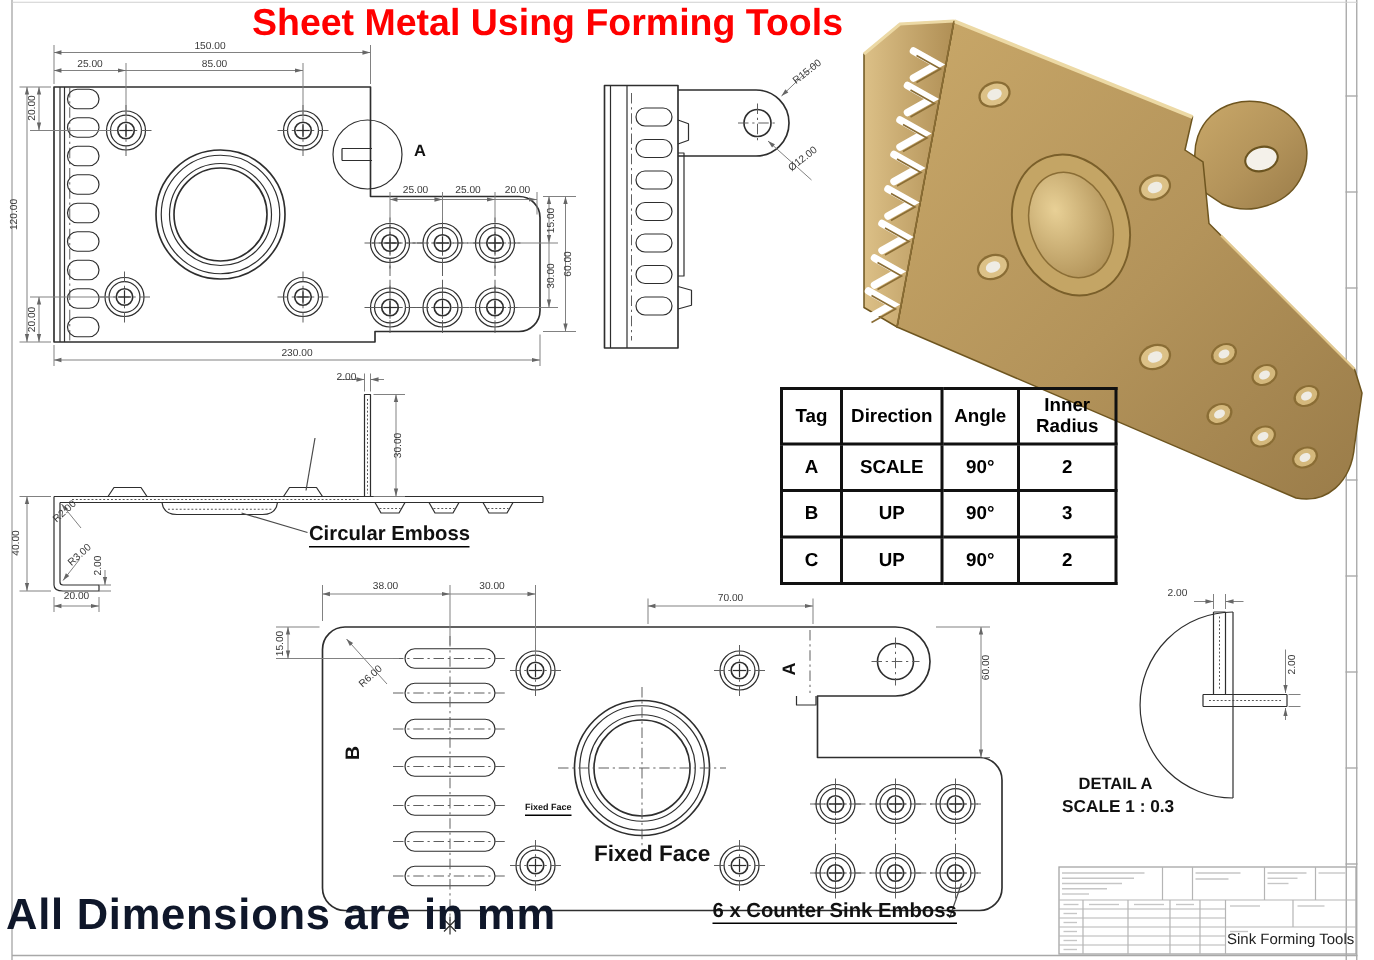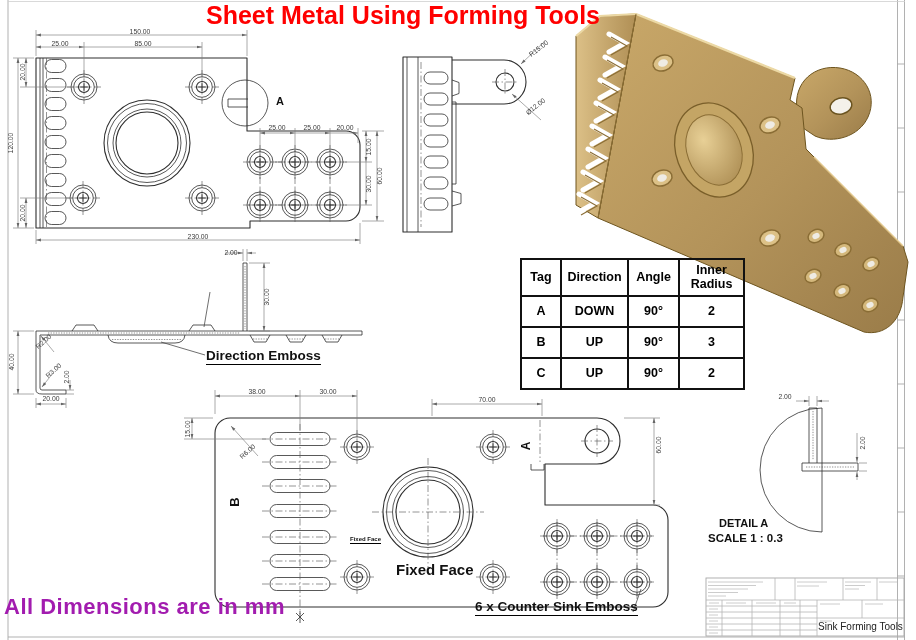--- a/index.html
+++ b/index.html
@@ -11,22 +11,22 @@
   .cl{stroke:#5a5a5a;stroke-width:0.65;fill:none;stroke-dasharray:7 2.5 1.5 2.5;}
   .dl{stroke:#7d7d7d;stroke-width:0.65;fill:none;}
   .ldr{stroke:#4a4a4a;stroke-width:0.8;fill:none;}
   .hatch{stroke:#444;stroke-width:0.6;fill:none;stroke-dasharray:1.3 1.3;}
   .gray{stroke:#a8a8a8;stroke-width:0.9;fill:none;}
   .tb{stroke:#b5b5b5;stroke-width:0.8;fill:none;}
   .faux{stroke:#c6c6c6;stroke-width:0.9;}
   .lbl{position:absolute;color:#111;font-weight:bold;line-height:1.05;white-space:nowrap;}
   .under{border-bottom:1.6px solid #000;padding-bottom:1px;}
   .dim{position:absolute;font-size:6.8px;color:#3a3a3a;white-space:nowrap;line-height:1;}
-  #main-title{left:130px;top:2px;width:470px;text-align:right;font-size:25px;color:#ff0000;}
-  #units-note{left:4px;top:595px;font-size:22px;color:#a21caf;letter-spacing:0.5px;}
+  #main-title{left:130px;top:2px;width:470px;text-align:center;font-size:25px;color:#ff0000;}
+  #units-note{left:4px;top:595px;font-size:29px;color:#0f172a;letter-spacing:0.5px;}
   #bend-table{position:absolute;left:520px;top:258px;width:215px;height:130px;
               border-collapse:collapse;table-layout:fixed;}
   #bend-table th,#bend-table td{border:2px solid #111;text-align:center;vertical-align:middle;
               font-weight:bold;font-size:12.5px;color:#000;padding:0;line-height:1.1;}
   #bend-table thead tr{height:37px;}
   #bend-table tbody tr{height:31px;}
   #tb-title{left:818px;top:622px;font-size:10px;font-weight:normal;color:#222;}
 </style>
 </head>
 <body>
@@ -417,21 +417,21 @@
       <line x1="820" y1="621" x2="832" y2="621"></line>
     </g>
   </g>
 </svg>
 
 <div class="lbl" id="main-title">Sheet Metal Using Forming Tools</div>
 <div class="lbl" id="units-note">All Dimensions are in mm</div>
 
 <div class="lbl" style="left:280px;top:102px;transform:translate(-50%,-50%);font-size:11px;">A</div>
 
-<div class="lbl under" style="left:206px;top:349px;font-size:13.5px;">Direction Emboss</div>
+<div class="lbl under" style="left:206px;top:349px;font-size:13.5px;">Circular Emboss</div>
 
 <div class="lbl" style="left:396px;top:562px;font-size:15px;">Fixed Face</div>
 <div class="lbl under" style="left:350px;top:536px;font-size:6px;border-bottom-width:0.8px;">Fixed Face</div>
 <div class="lbl under" style="left:447px;top:600px;font-size:13.5px;margin-left:28px;">6 x Counter Sink Emboss</div>
 
 <div class="lbl" style="left:235px;top:502px;transform:translate(-50%,-50%) rotate(-90deg);font-size:13px;">B</div>
 <div class="lbl" style="left:526px;top:446px;transform:translate(-50%,-50%) rotate(-90deg);font-size:12px;">A</div>
 
 <div class="lbl" style="left:719px;top:518px;font-size:11px;">DETAIL A</div>
 <div class="lbl" style="left:708px;top:532px;font-size:11.5px;">SCALE 1 : 0.3</div>
@@ -484,21 +484,21 @@
     <tr>
       <th style="width:38px;">Tag</th>
       <th style="width:65px;text-align:center;">Direction</th>
       <th style="width:49px;margin-top:23px;">Angle</th>
       <th style="width:63px;">Inner Radius</th>
     </tr>
   </thead>
   <tbody>
         <tr>
           <td>A</td>
-          <td>DOWN</td>
+          <td>SCALE</td>
           <td>90°</td>
           <td>2</td>
         </tr>
         <tr>
           <td>B</td>
           <td>UP</td>
           <td>90°</td>
           <td>3</td>
         </tr>
         <tr>

